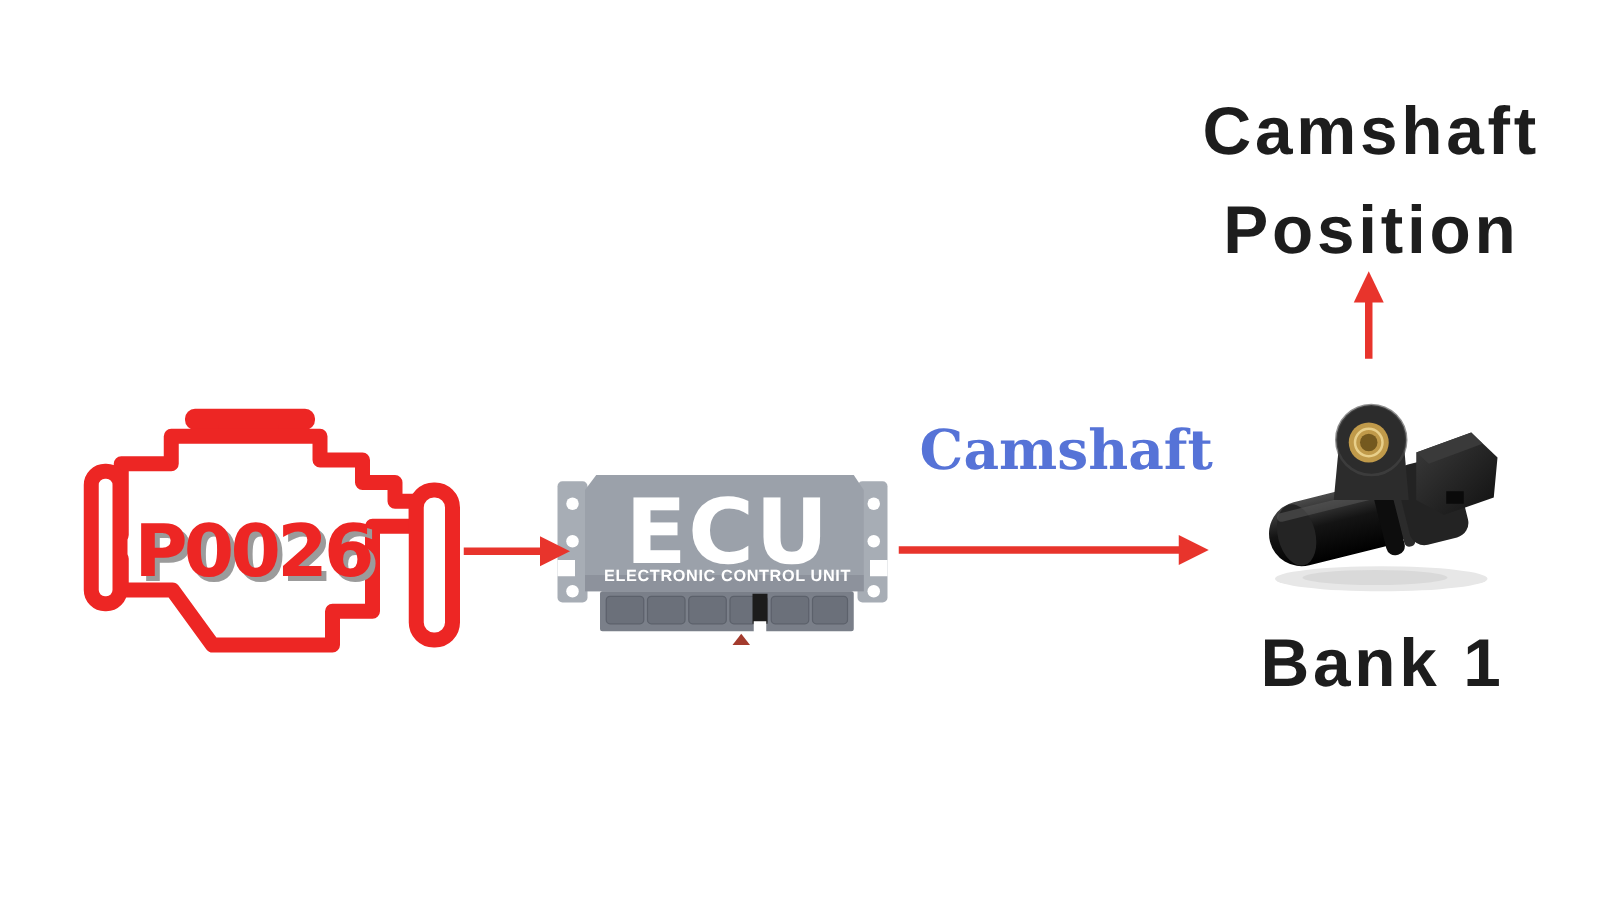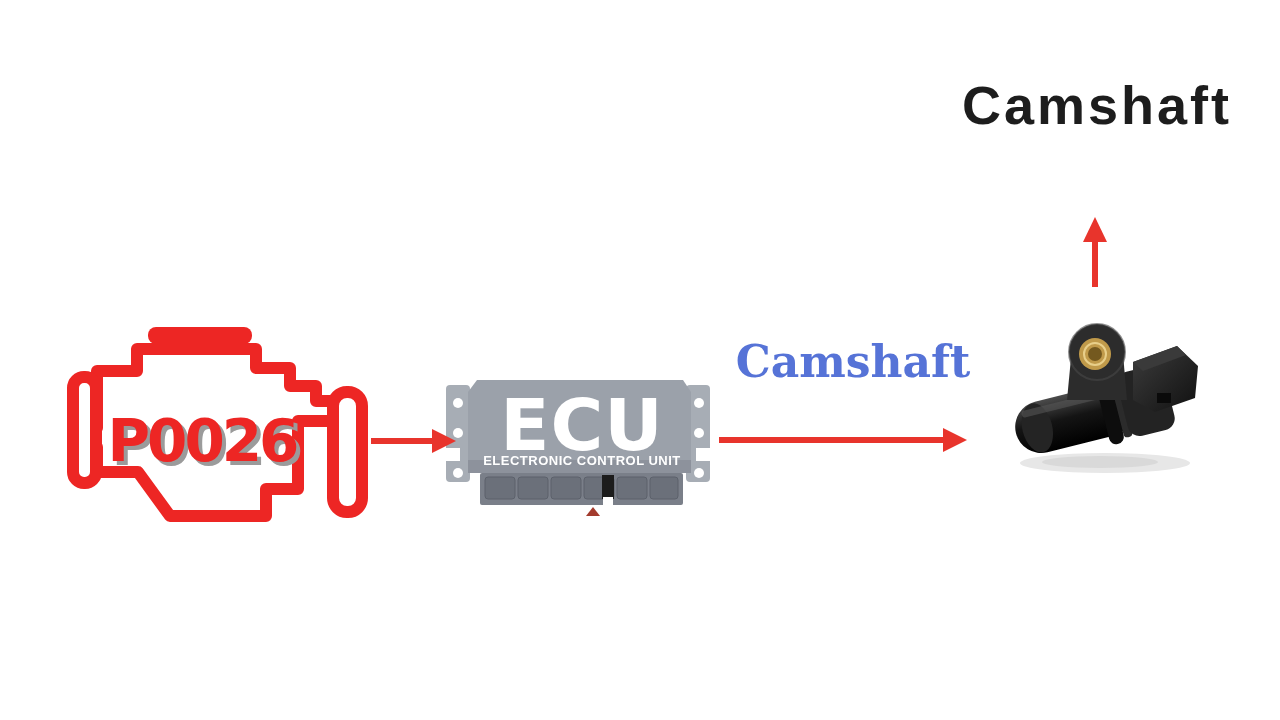--- a/index.html
+++ b/index.html
@@ -179,18 +179,20 @@
       <polygon points="1095,217 1083,242 1107,242" fill="#e8342c"></polygon>
     </g>
 
     <polygon points="593,507 586,516 600,516" fill="#a33b2d"></polygon>
   </svg>
 
   <div id="label-wire" class="abs">Camshaft</div>
 
   <div id="label-top" class="abs label-dark">
     <div>Camshaft</div>
+    <div>Position</div>
   </div>
 
   <div id="label-bottom" class="abs label-dark">
+    <div>Bank 1</div>
   </div>
 
 </div>
 
 </body></html>

